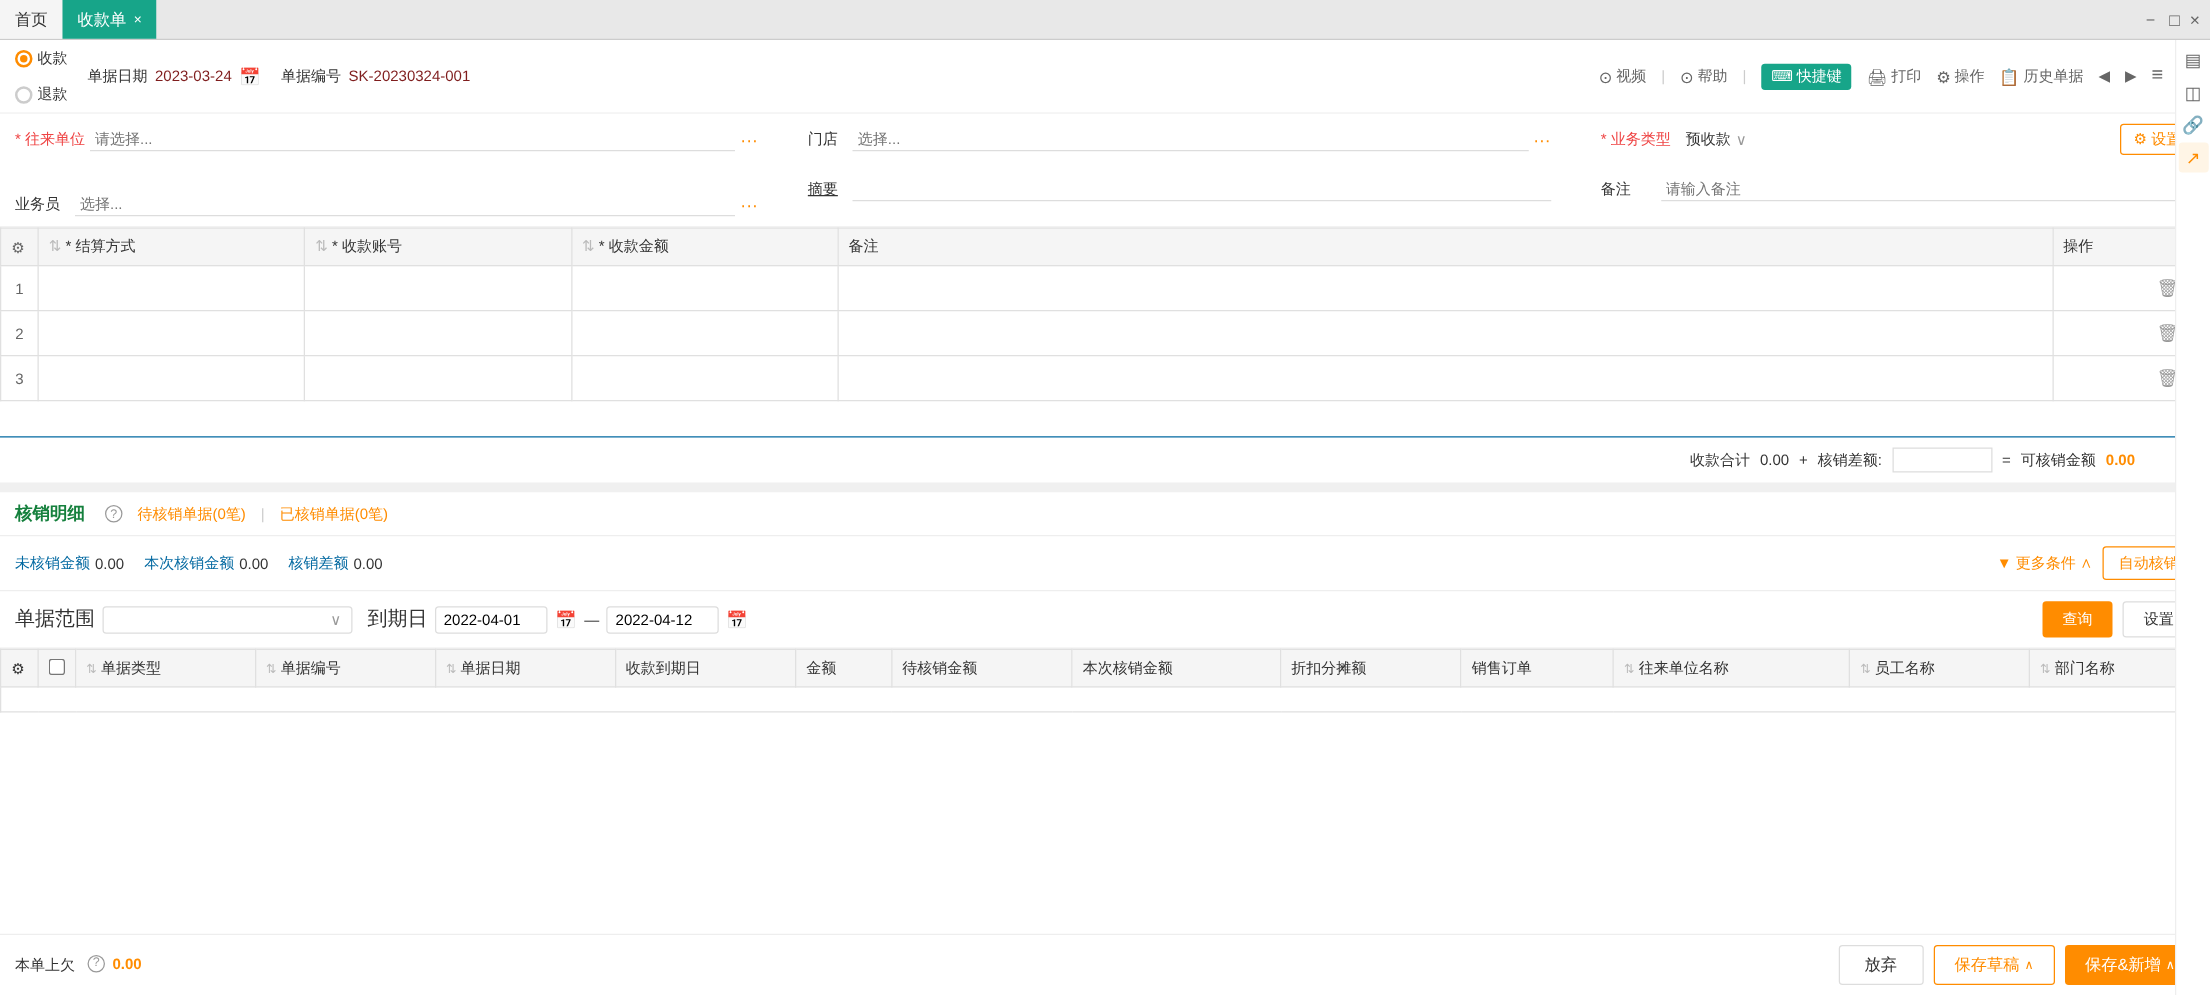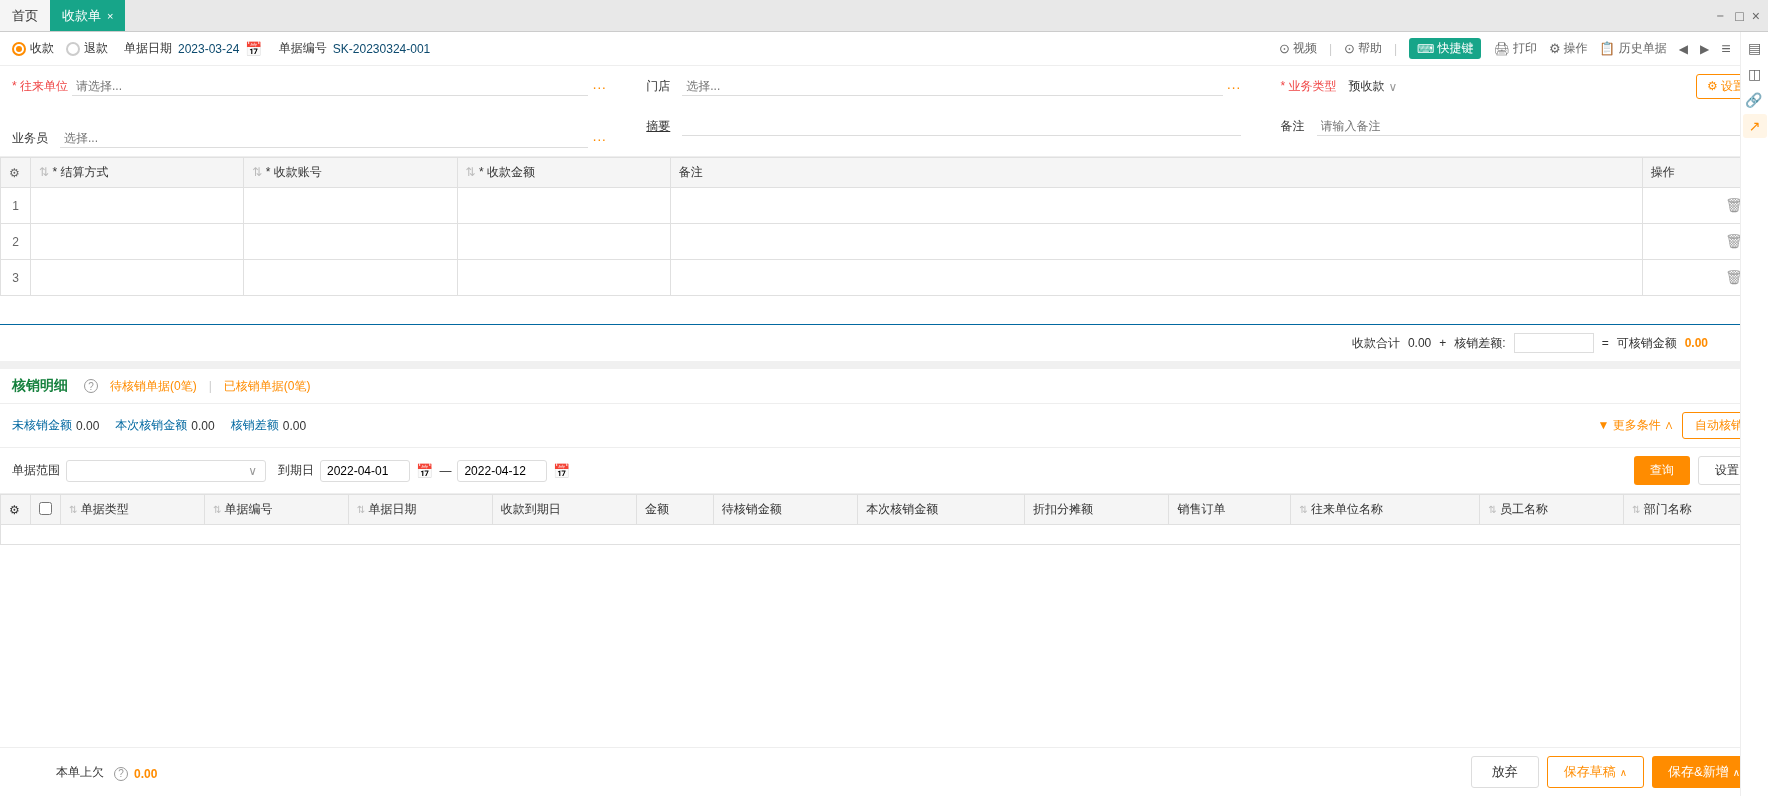--- a/index.html
+++ b/index.html
@@ -21,29 +21,29 @@
     .tab-bar-right span { cursor: pointer; font-size: 14px; color: #666; }
 
     
     .main-content { background: #fff; height: calc(796px - 32px); overflow-y: auto; display: flex; flex-direction: column; }
 
     
     .top-toolbar {
       display: flex; align-items: center; padding: 6px 12px; background: #fff;
       border-bottom: 1px solid #eee; gap: 16px; flex-shrink: 0;
     }
-    .radio-group { display: flex; align-items: center; gap: 12px; }
+    .radio-group { display: flex; align-items: center; gap: 12px; flex-direction: column; }
     .radio-item { display: flex; align-items: center; gap: 4px; cursor: pointer; }
     .radio-circle { width: 14px; height: 14px; border-radius: 50%; border: 2px solid #ccc; display: flex; align-items: center; justify-content: center; }
     .radio-circle.checked { border-color: #ff8c00; }
     .radio-circle.checked::after { content: ''; width: 6px; height: 6px; border-radius: 50%; background: #ff8c00; }
 
     .toolbar-field { display: flex; align-items: center; gap: 6px; font-size: 12px; }
     .toolbar-field label { color: #333; white-space: nowrap; }
-    .toolbar-field .value { color: #0c4a6e; font-weight: 500; }
+    .toolbar-field .value { color: #7f1d1d; font-weight: 500; }
     .calendar-icon { color: #ff8c00; cursor: pointer; font-size: 14px; }
 
     .toolbar-right { margin-left: auto; display: flex; align-items: center; gap: 12px; }
     .toolbar-btn { display: flex; align-items: center; gap: 3px; color: #666; cursor: pointer; font-size: 12px; }
     .toolbar-btn .icon { font-size: 13px; }
     .toolbar-btn.orange { color: #ff8c00; }
     .btn-shortcut { background: #17a589; color: #fff; padding: 2px 8px; border-radius: 3px; cursor: pointer; font-size: 12px; display: flex; align-items: center; gap: 3px; }
     .toolbar-separator { color: #ccc; }
 
     
@@ -95,41 +95,41 @@
     .stat-item { display: flex; align-items: center; gap: 4px; font-size: 12px; }
     .stat-label { color: #0369a1; }
     .stat-value { color: #333; }
     .reconcile-actions { margin-left: auto; display: flex; align-items: center; gap: 8px; }
     .more-conditions { color: #ff8c00; cursor: pointer; font-size: 12px; display: flex; align-items: center; gap: 3px; }
     .auto-reconcile-btn { background: #fff; border: 1px solid #ff8c00; color: #ff8c00; padding: 4px 12px; border-radius: 3px; cursor: pointer; font-size: 12px; }
 
     
     .filter-row { display: flex; align-items: center; padding: 8px 12px; gap: 12px; border-bottom: 1px solid #eee; }
     .filter-field { display: flex; align-items: center; gap: 6px; }
-    .filter-label { font-size: 12px; color: #333; white-space: nowrap; }
+    .filter-label { font-size: 16px; color: #333; white-space: nowrap; }
     .filter-select { display: flex; align-items: center; border: 1px solid #ddd; border-radius: 3px; padding: 3px 8px; min-width: 200px; cursor: pointer; }
     .filter-select .sel-value { flex: 1; font-size: 12px; color: #999; }
     .filter-select .sel-arrow { color: #999; font-size: 12px; }
     .date-range { display: flex; align-items: center; gap: 6px; }
     .date-input { border: 1px solid #ddd; border-radius: 3px; padding: 3px 6px; font-size: 12px; width: 90px; }
     .date-separator { color: #333; }
     .filter-actions { margin-left: auto; display: flex; gap: 8px; }
     .query-btn { background: #ff8c00; color: #fff; border: none; padding: 5px 16px; border-radius: 3px; cursor: pointer; font-size: 12px; }
     .settings2-btn { background: #fff; border: 1px solid #ddd; color: #333; padding: 5px 16px; border-radius: 3px; cursor: pointer; font-size: 12px; }
 
     
     .bottom-table-area { flex-shrink: 0; }
     .bottom-table { width: 100%; border-collapse: collapse; }
     .bottom-table th { background: #f5f5f5; border: 1px solid #e0e0e0; padding: 6px 8px; font-size: 12px; color: #333; font-weight: normal; text-align: left; white-space: nowrap; }
     .bottom-table th .sort-arrows { color: #bbb; font-size: 10px; }
     .bottom-table td { border: 1px solid #e0e0e0; padding: 6px 8px; height: 32px; }
 
     
     .footer { display: flex; align-items: center; padding: 8px 12px; background: #fff; border-top: 1px solid #eee; margin-top: auto; flex-shrink: 0; }
-    .footer-left { display: flex; align-items: flex-end; gap: 6px; font-size: 12px; margin-left: 44px; }
+    .footer-left { display: flex; align-items: flex-start; gap: 6px; font-size: 12px; }
     .footer-value { color: #ff8c00; font-weight: bold; }
     .footer-actions { margin-left: auto; display: flex; gap: 8px; }
     .discard-btn { background: #fff; border: 1px solid #ddd; color: #333; padding: 6px 20px; border-radius: 3px; cursor: pointer; font-size: 13px; }
     .save-draft-btn { background: #fff; border: 1px solid #ff8c00; color: #ff8c00; padding: 6px 16px; border-radius: 3px; cursor: pointer; font-size: 13px; display: flex; align-items: center; gap: 4px; }
     .save-new-btn { background: #ff8c00; border: none; color: #fff; padding: 6px 16px; border-radius: 3px; cursor: pointer; font-size: 13px; display: flex; align-items: center; gap: 4px; }
     .btn-arrow { font-size: 10px; }
 
     
     .right-sidebar {
       position: fixed; right: 0; top: 32px; width: 28px;
@@ -256,21 +256,21 @@
         <span class="more-btn">···</span>
       </div>
 
       <div class="form-field" style="flex:2.5; margin-left:40px;text-decoration:underline;">
         <span class="field-label plain">摘要</span>
         <input class="field-input" type="text" style="margin-left: 8px;">
       </div>
 
       <div class="form-field" style="flex:2; margin-left:40px;">
         <span class="field-label plain">备注</span>
-        <input class="field-input" type="text" style="margin-left: 8px;" placeholder="请输入备注">
+        <input class="field-input" type="text" style="margin-left: 20px;" placeholder="请输入备注">
       </div>
     </div>
   </div>
 
   <div class="table-area">
     <table class="data-table">
       <thead>
         <tr>
           <th class="gear-col">
             <span class="gear-icon">⚙</span>

